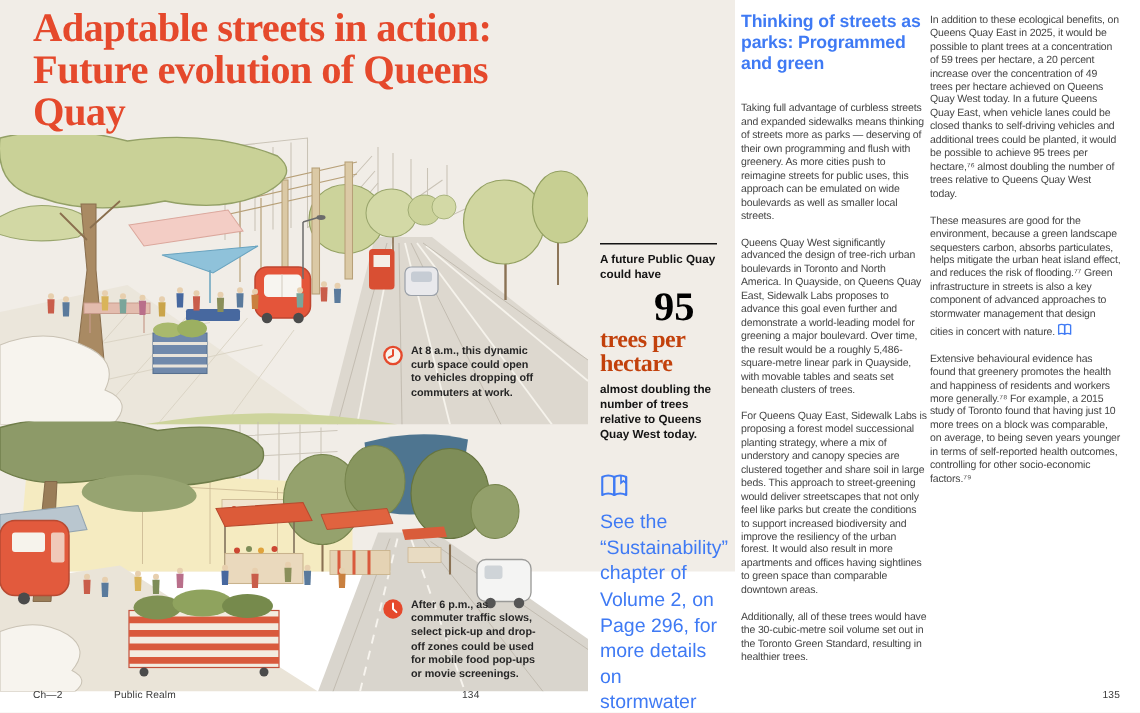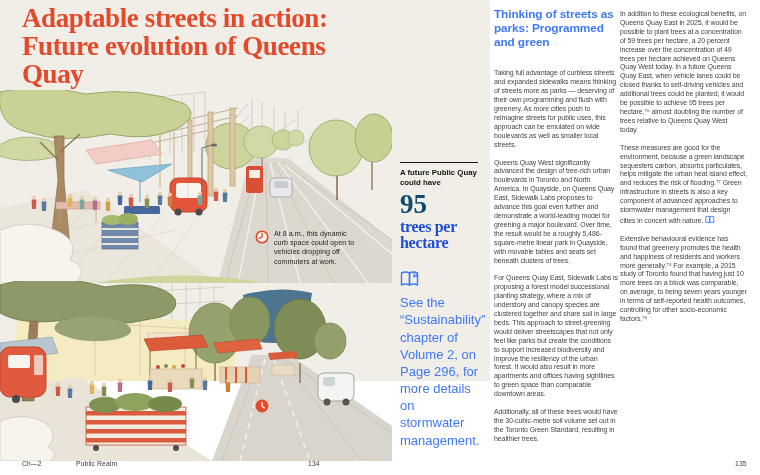--- a/index.html
+++ b/index.html
@@ -18,39 +18,39 @@
   }
 
   .illo { position: absolute; left: 0; display: block; }
   .illo1 { top: 90px; }
   .illo2 { top: 281px; }
 
   .annotation { position: absolute; display: flex; gap: 5px; align-items: flex-start; z-index: 5; }
   .anno-1 { left: 255px; top: 229px; }
   .anno-2 { left: 255px; top: 398px; }
   .anno-icon { flex: 0 0 auto; width: 14px; height: 14px; margin-top: 1px; }
-  .anno-text { width: 86px; font-size: 7.2px; line-height: 1.28; font-weight: 400; color: #262626; }
+  .anno-text { width: 86px; font-size: 7.2px; line-height: 1.28; font-weight: 700; color: #262626; }
 
   .footer-item { position: absolute; top: 460px; font-size: 6.8px; color: #3a3a3a; letter-spacing: 0.1px; z-index: 6; }
   .footer-chapter { left: 22px; }
   .footer-section { left: 76px; }
   .footer-folio-left { left: 308px; }
   .footer-folio-right { left: 735px; }
 
   
   .callout { position: absolute; left: 400px; top: 162px; width: 84px; z-index: 4; }
   .callout-rule { width: 78px; border-top: 1.7px solid #141414; margin-bottom: 5px; }
   .callout-intro, .callout-outro { font-size: 7.8px; line-height: 1.28; font-weight: 700; color: #141414; width: 80px; }
   .stat-number {
     font-family: "Liberation Serif", "DejaVu Serif", serif; font-weight: 700;
-    font-size: 27px; line-height: 1; color: #0c4a6e; margin-top: 3px;
+    font-size: 27px; line-height: 1; color: #000000; margin-top: 3px; margin-left: 36px;
   }
   .stat-unit {
     font-family: "Liberation Serif", "DejaVu Serif", serif; font-weight: 700;
-    font-size: 16px; line-height: 0.98; letter-spacing: -0.3px; color: #1d4ed8;
+    font-size: 16px; line-height: 0.98; letter-spacing: -0.3px; color: #c2410c;
     width: 80px; margin: 1px 0 5px 0;
   }
   .callout-book { display: block; margin-top: 20px; }
   .callout-note { margin-top: 7px; width: 80px; font-size: 13px; line-height: 1.32; color: #3f7af4; }
 
   
   .col-1 { position: absolute; left: 494px; top: 8px; width: 124px; }
   .col-2 { position: absolute; left: 620px; top: 10px; width: 127px; }
   .col-heading { font-size: 11.8px; line-height: 1.17; font-weight: 700; color: #3f7af4; letter-spacing: -0.1px; margin-bottom: 20px; }
   .body-p { font-size: 7px; line-height: 8.9px; letter-spacing: -0.1px; color: #454545; margin-bottom: 9px; }
@@ -360,30 +360,32 @@
         <path d="M8,8 L8,3.8 M8,8 L4.8,9.6" stroke="#e5492c" stroke-width="1.5" stroke-linecap="round" fill="none"></path>
       </svg>
       <p class="anno-text">At 8 a.m., this dynamic curb space could open to vehicles dropping off commuters at work.</p>
     </div>
 
     <div class="annotation anno-2">
       <svg class="anno-icon" viewBox="0 0 16 16">
         <circle cx="8" cy="8" r="7.4" fill="#e5492c"></circle>
         <path d="M8,8 L8,3.8 M8,8 L10.6,10.4" stroke="#ffffff" stroke-width="1.5" stroke-linecap="round" fill="none"></path>
       </svg>
+      <p class="anno-text">After 6 p.m., as commuter traffic slows, select pick-up and drop-off zones could be used for mobile food pop-ups or movie screenings.</p>
     </div>
   </div>
 
   <div class="right-page"></div>
 
   <div class="callout">
     <div class="callout-rule"></div>
     <div class="callout-intro">A future Public Quay could have</div>
     <div class="stat-number">95</div>
     <div class="stat-unit">trees per hectare</div>
+    <div class="callout-outro">almost doubling the number of trees relative to Queens Quay West today.</div>
     <svg class="callout-book" width="20" height="17" viewBox="0 0 20 17">
       <path d="M1.5,3 Q5.5,1 9.5,3 L9.5,15 Q5.5,13 1.5,15 Z" fill="none" stroke="#3f7af4" stroke-width="1.4" stroke-linejoin="round"></path>
       <path d="M9.5,3 Q13.5,1 17.5,3 L17.5,15 Q13.5,13 9.5,15 Z" fill="none" stroke="#3f7af4" stroke-width="1.4" stroke-linejoin="round"></path>
       <path d="M14,2.2 L14,7 L15.6,5.6 L17.2,7 L17.2,2.6" fill="none" stroke="#3f7af4" stroke-width="1.1"></path>
     </svg>
     <div class="callout-note">See the “Sustainability” chapter of Volume 2, on Page 296, for more details on stormwater management.</div>
   </div>
 
   <div class="col-1">
     <h2 class="col-heading">Thinking of streets as parks: Programmed and green</h2>

